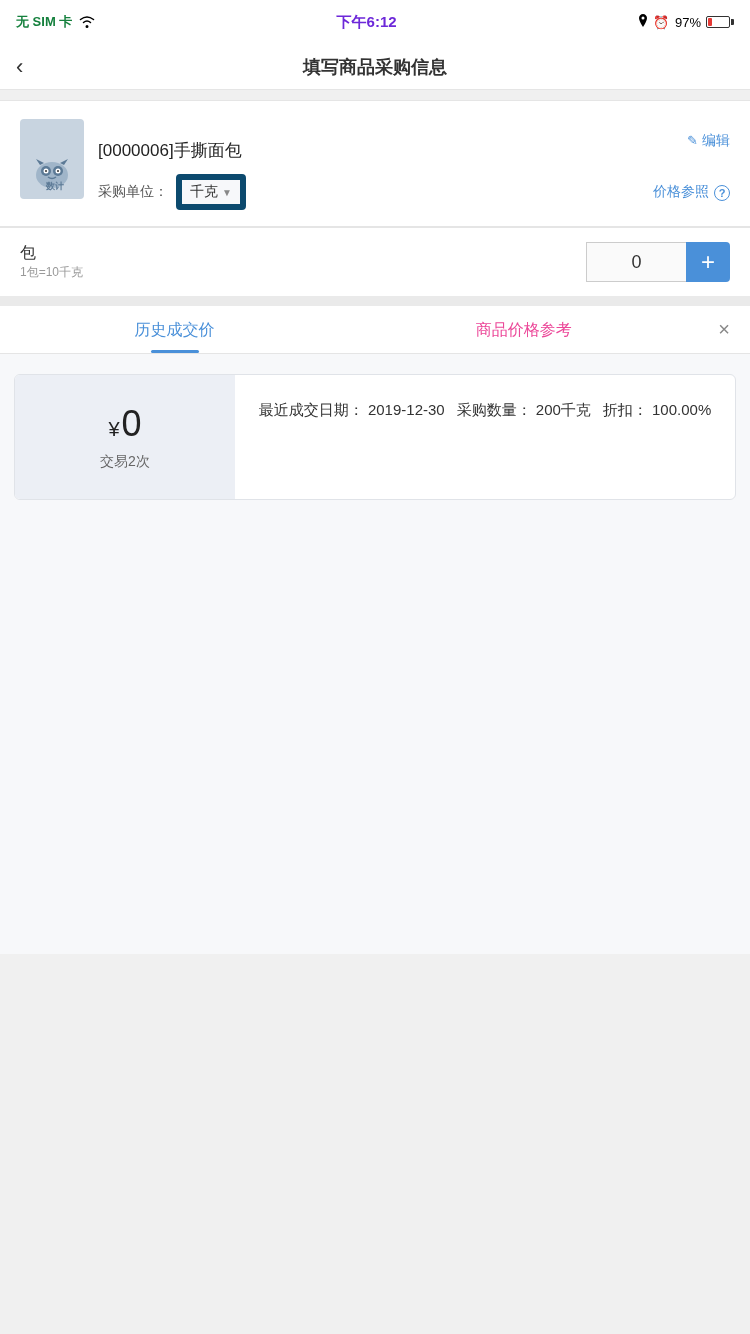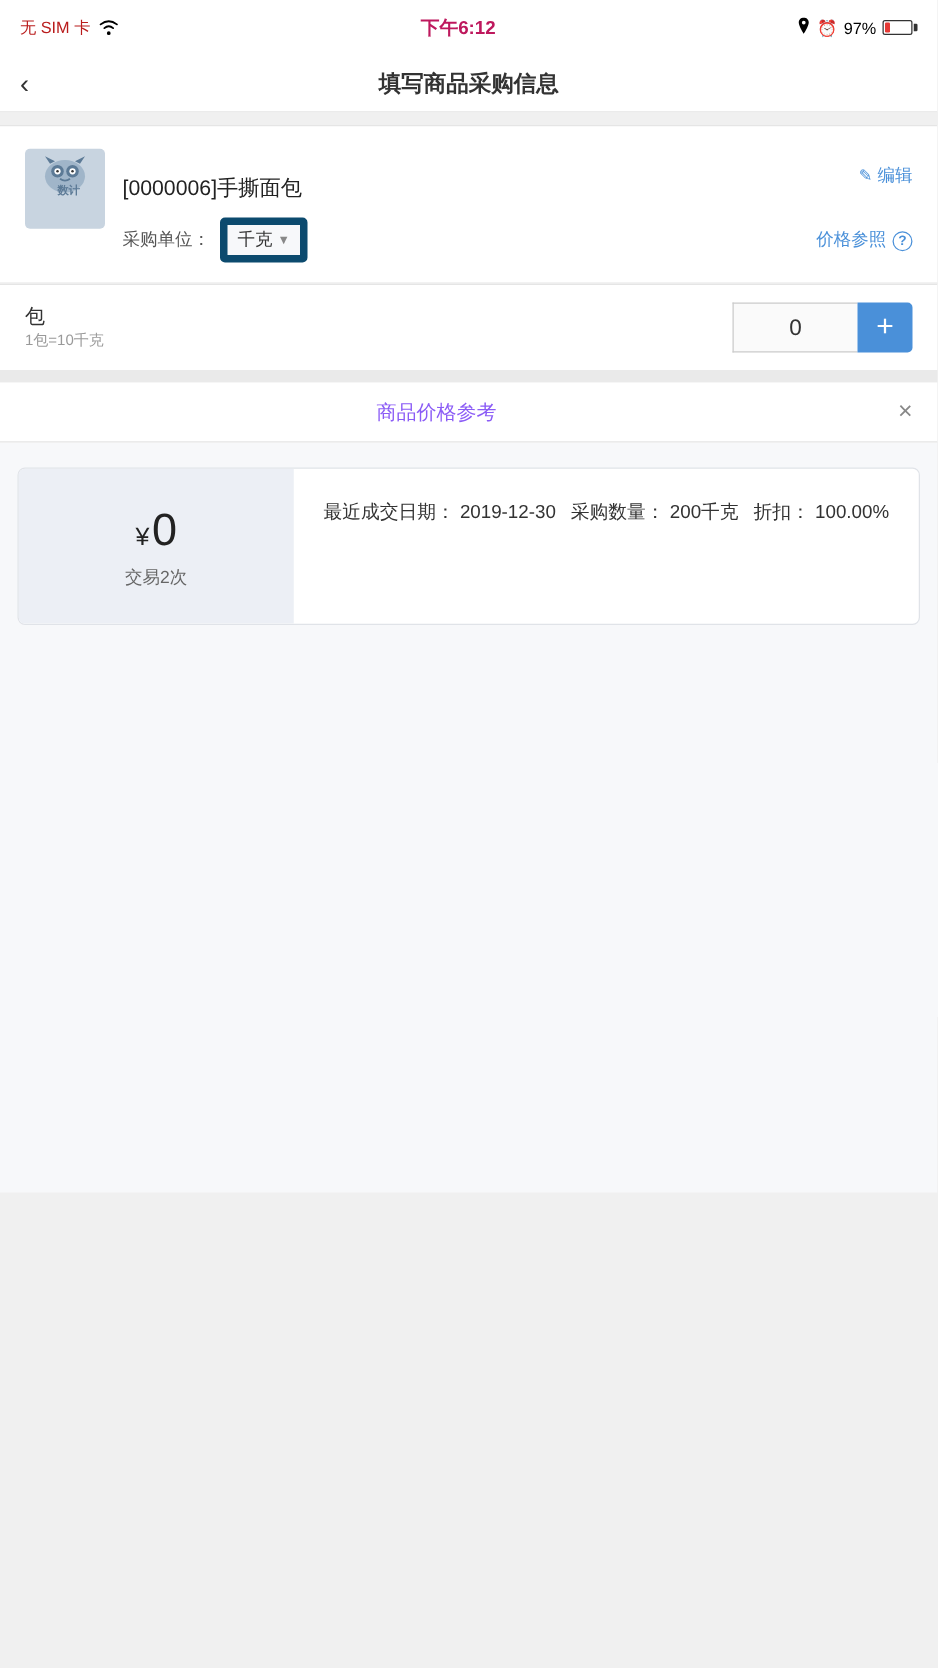--- a/index.html
+++ b/index.html
@@ -21,26 +21,27 @@
       justify-content: space-between;
       padding: 0 16px;
       font-size: 14px;
       font-weight: 500;
     }
     .status-left {
       display: flex;
       align-items: center;
       gap: 6px;
       font-size: 13px;
-      color: #b91c1c;
+      color: #15803d;
+      font-weight: bold;
     }
     .status-center {
       font-size: 15px;
       font-weight: 600;
-      color: #be185d;
+      color: #6d28d9;
     }
     .status-right {
       display: flex;
       align-items: center;
       gap: 5px;
       font-size: 13px;
       color: #000;
     }
     .battery-icon {
       display: inline-flex;
@@ -102,25 +103,25 @@
       border-top: 1px solid #e5e5e5;
       border-bottom: 1px solid #e5e5e5;
     }
     .product-top-row {
       display: flex;
       align-items: flex-start;
       gap: 14px;
     }
     .product-image {
       width: 64px;
-      height: 64px;
+      height: 80px;
       background: #c8d4e0;
       border-radius: 4px;
       display: flex;
-      align-items: flex-start;
+      align-items: flex-end;
       justify-content: center;
       flex-shrink: 0;
     }
     .product-image-inner {
       font-size: 22px;
       color: #7a8fa6;
       font-weight: bold;
     }
     .product-info {
       flex: 1;
@@ -269,21 +270,21 @@
       padding: 14px 0 12px;
       font-size: 16px;
       cursor: pointer;
       position: relative;
     }
     .tab-item.active {
       color: #4a90d9;
       font-weight: 500;
     }
     .tab-item.inactive {
-      color: #8b5cf6;
+      color: #ec4899;
     }
     .tab-underline {
       position: absolute;
       bottom: 0;
       left: 50%;
       transform: translateX(-50%);
       width: 48px;
       height: 3px;
       background: #4a90d9;
       border-radius: 2px;
@@ -448,20 +449,24 @@
   </div>
   <div class="quantity-input-block">
     <input class="quantity-input" type="text" value="0" style="">
     <button class="quantity-plus">+</button>
   </div>
 </div>
 
 <div class="gray-divider"></div>
 
 <div class="tab-bar">
+  <div class="tab-item active">
+    <span>历史成交价</span>
+    <div class="tab-underline"></div>
+  </div>
   <div class="tab-item inactive">
     <span>商品价格参考</span>
   </div>
   <div class="tab-close">×</div>
 </div>
 
 <div class="content-area">
   <div class="price-card">
     <div class="price-card-left">
       <div class="price-main">

